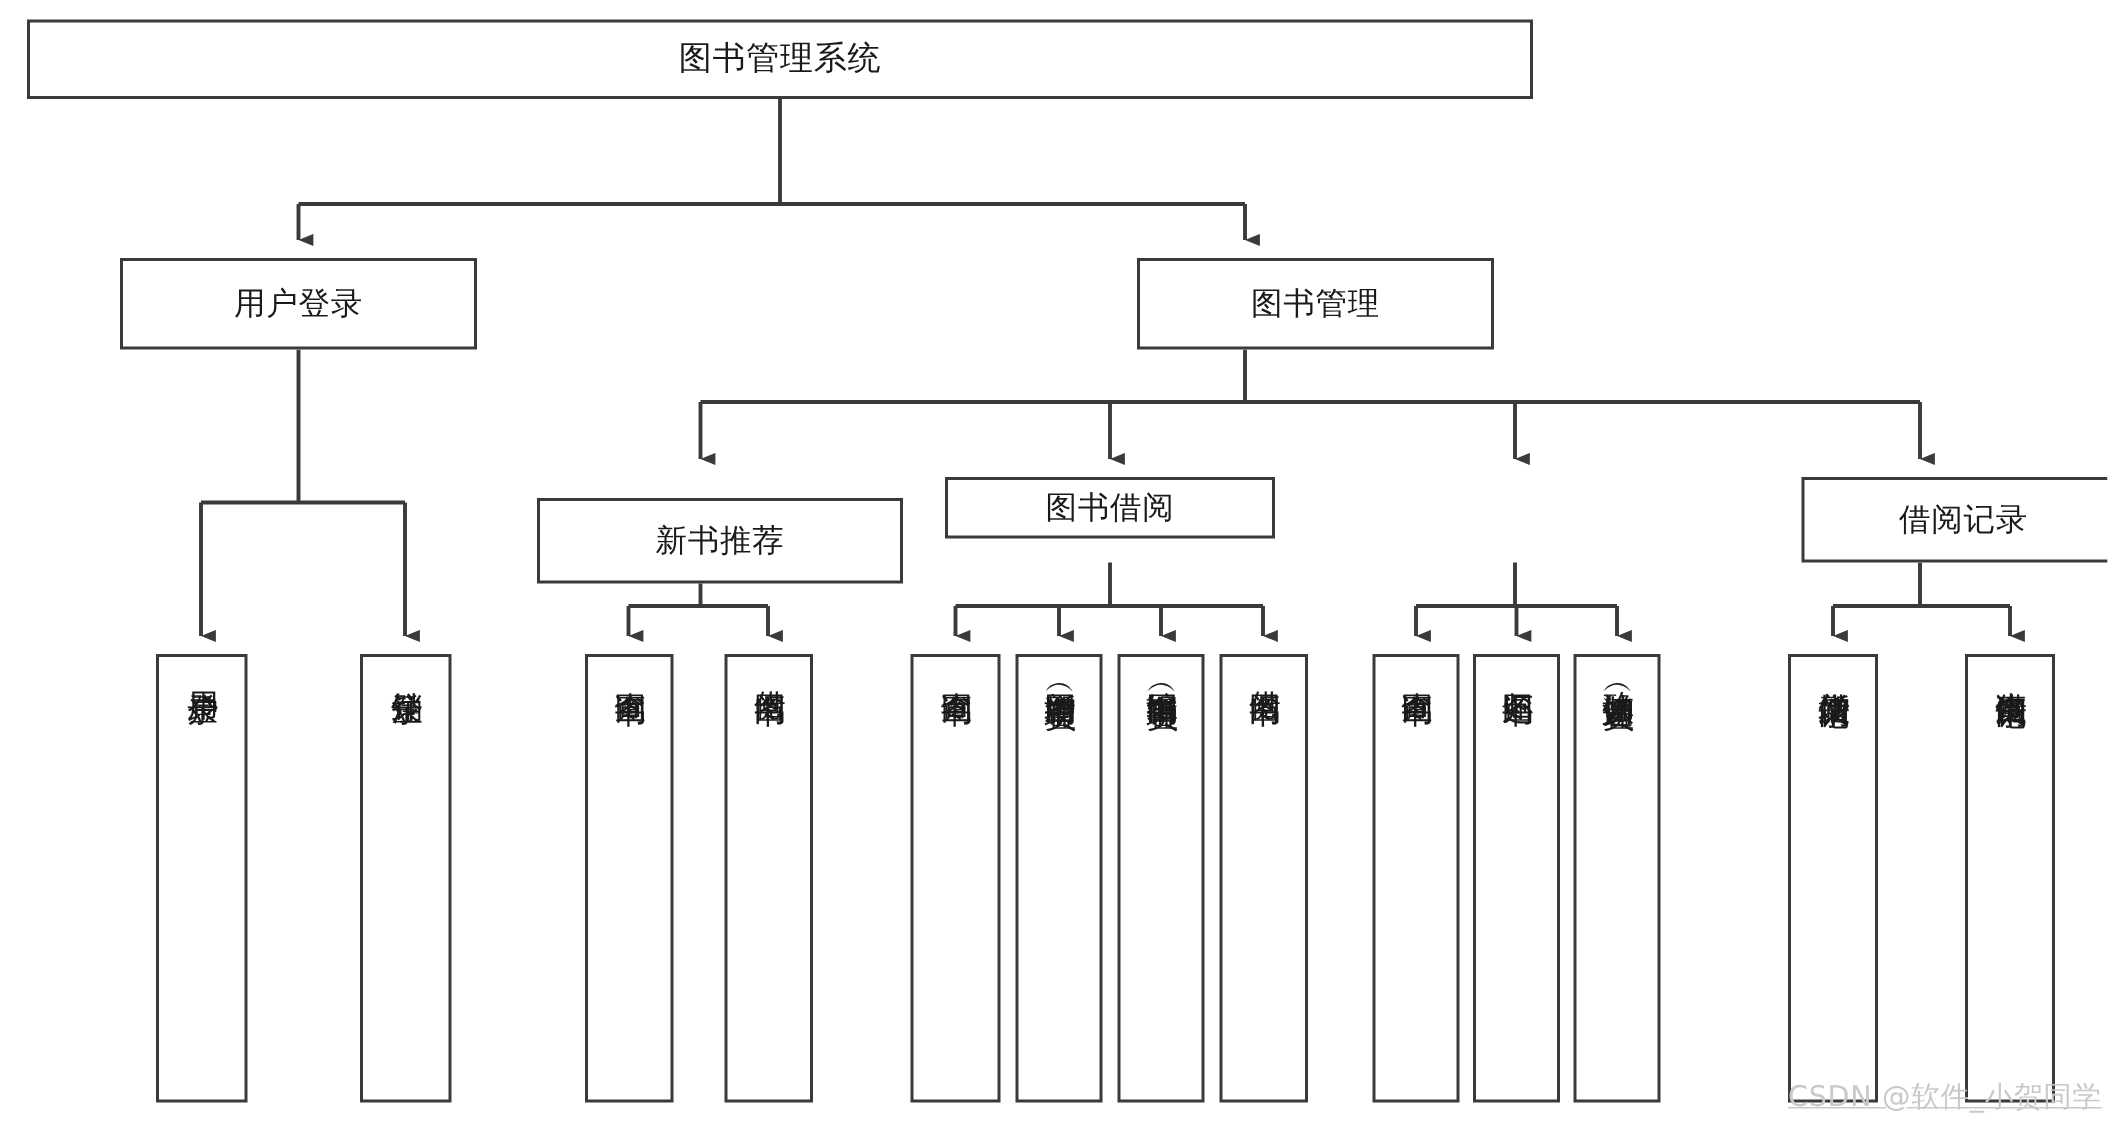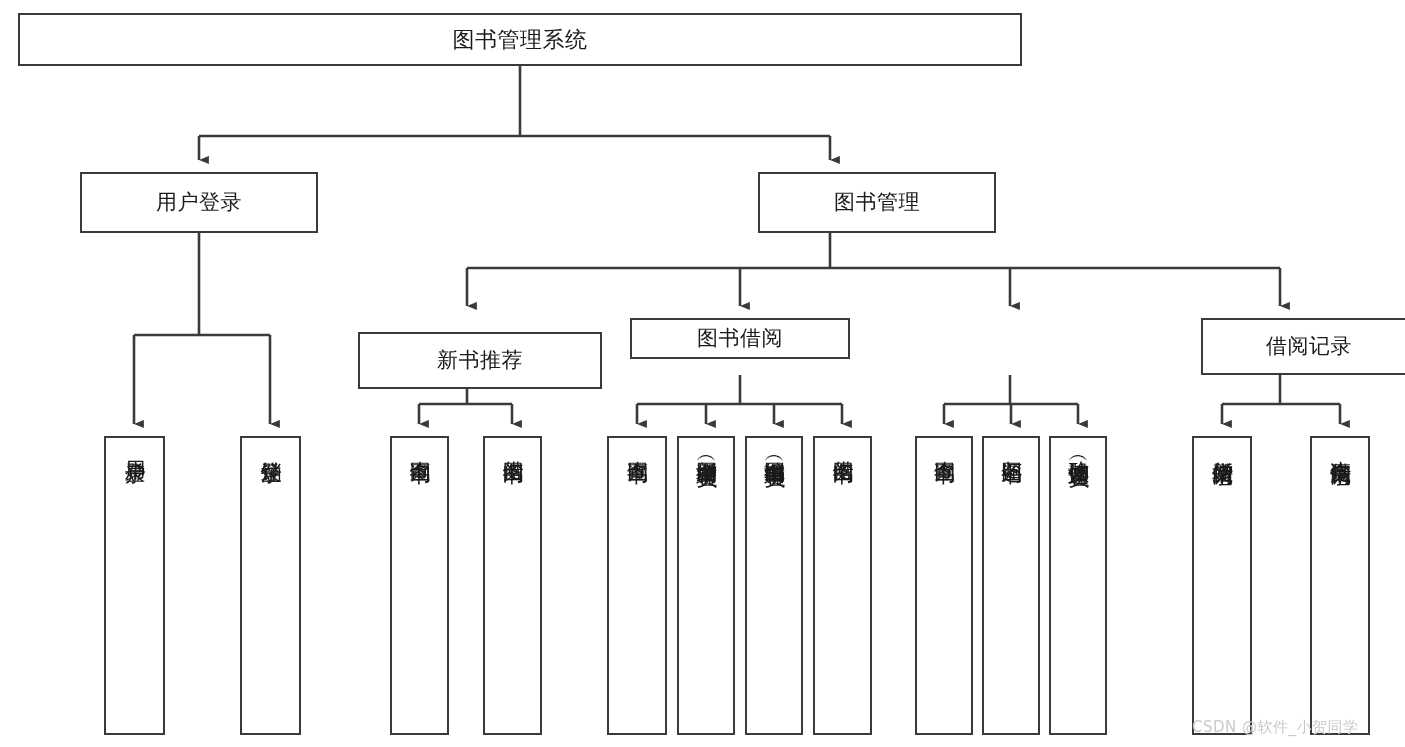--- a/index.html
+++ b/index.html
@@ -56,25 +56,26 @@
     text-orientation: upright;
     font-size: 21px;
     line-height: 1.12;
     letter-spacing: 1px;
     white-space: normal;
     max-height: 290px;
   }
   .node.leaf.tall .label { max-height: 296px; }
   .watermark {
     position: absolute;
-    font-size: 15px;
+    font-size: 19px;
     color: #c9c9c9;
     white-space: nowrap;
     letter-spacing: 0.5px;
     user-select: none;
+    text-decoration: underline;
   }
 </style>
 </head>
 <body>
 
 <div id="canvas">
 
   <svg id="edges" viewBox="0 0 1405 747" width="1405" height="747">
     <defs>
       <marker id="arrow" viewBox="0 0 10 12" refX="4.5" refY="11" markerWidth="9" markerHeight="11" orient="auto-start-reverse" markerUnits="userSpaceOnUse">

